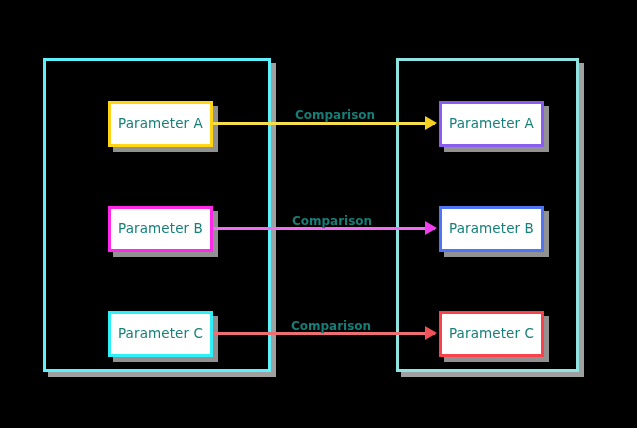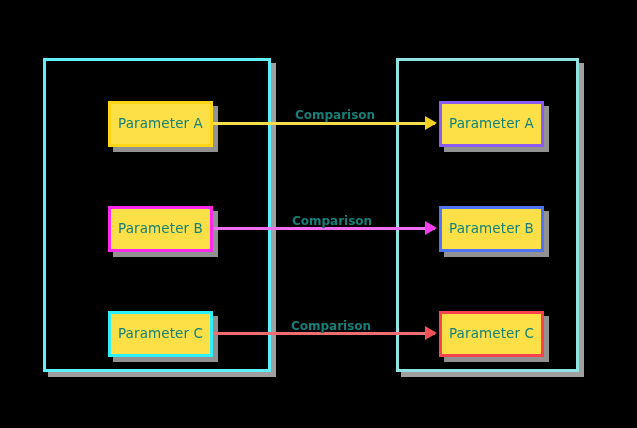--- a/index.html
+++ b/index.html
@@ -26,21 +26,21 @@
   }
   .group-right{
     left:396px; top:58px;  width:183px; height:314px;
     border-color:#8fe4e2;
   }
 
   
   .pbox{
     position:absolute;
     box-sizing:border-box;
-    background:#fde047;
+    background:#ffffff;
     border-style:solid;
     border-width:3px;
     display:flex;
     align-items:center;
     justify-content:center;
     box-shadow:5px 5px 0 rgba(170,170,170,0.85);
   }
   .pbox span{
     color:#15807a;
     font-size:13.5px;

